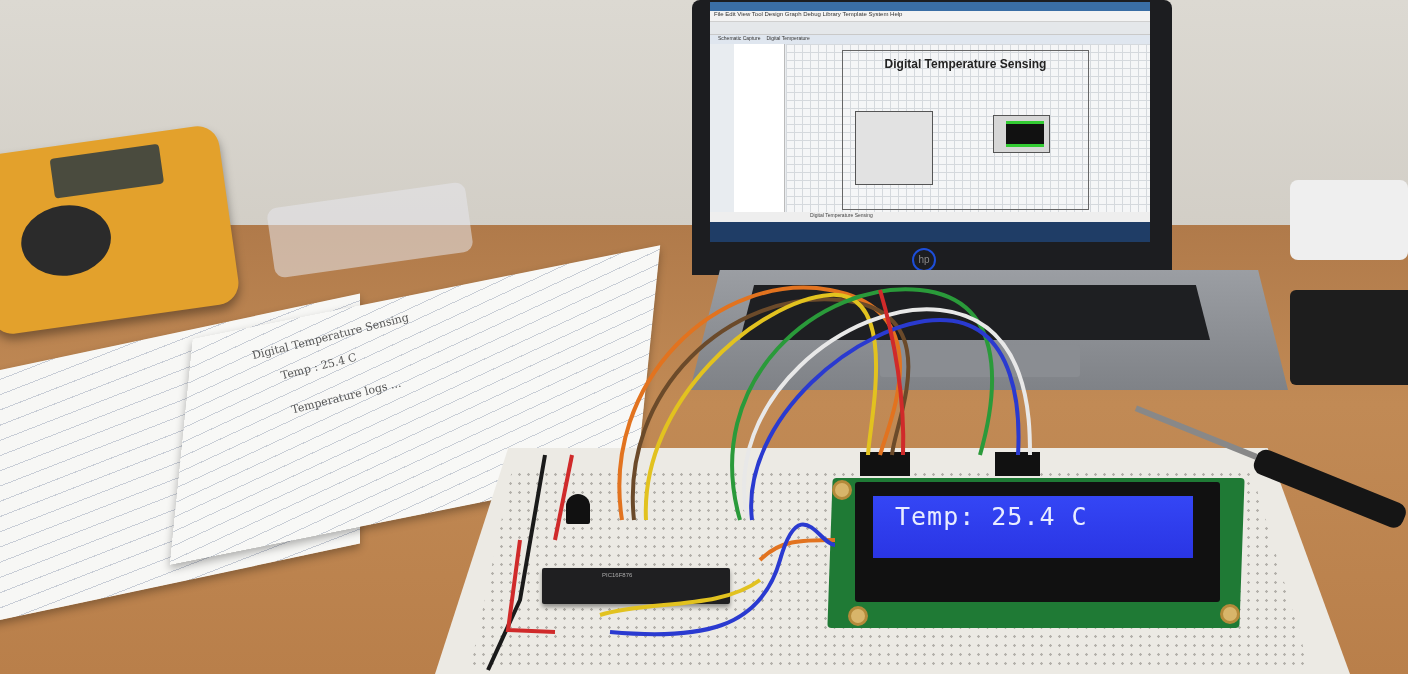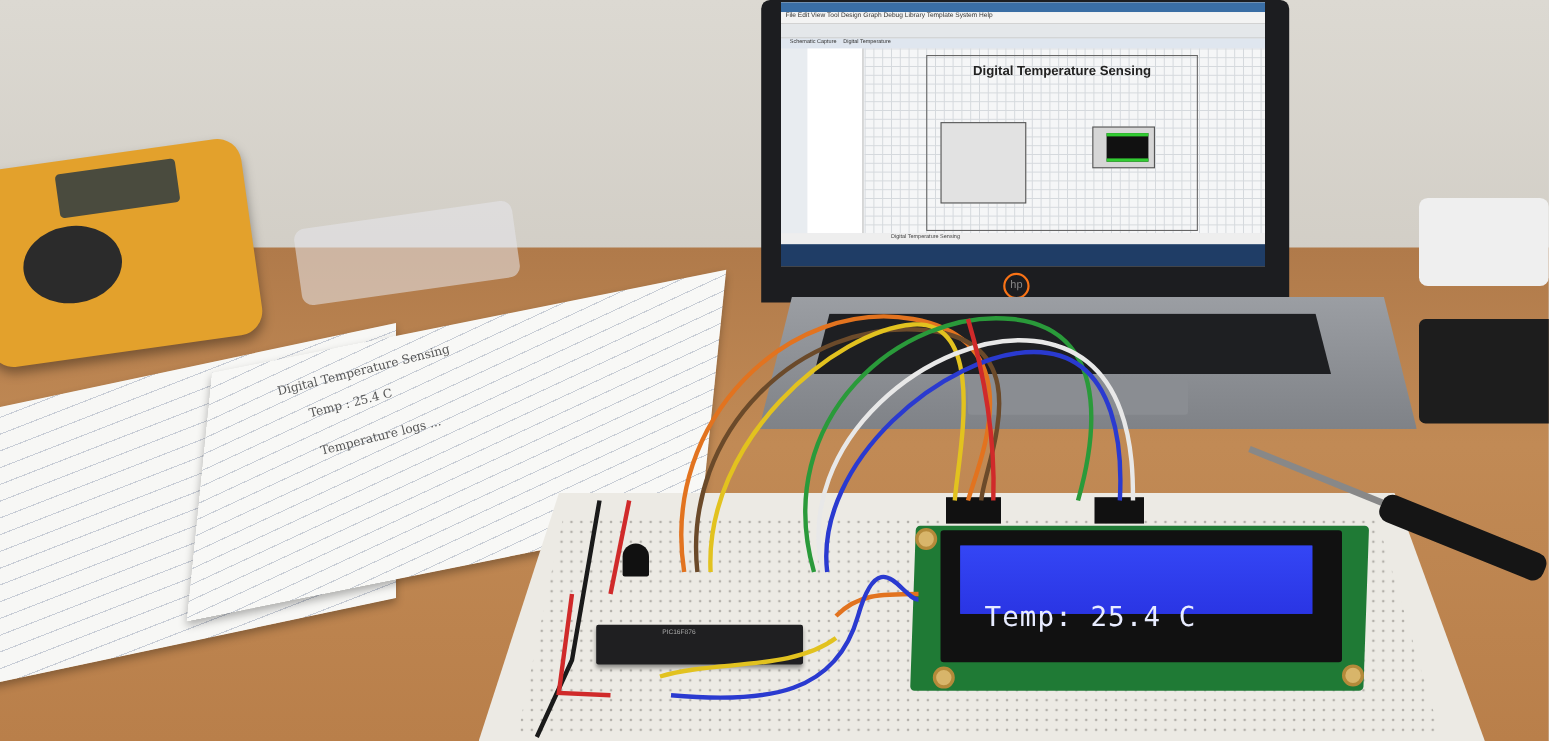--- a/index.html
+++ b/index.html
@@ -25,40 +25,40 @@
       background-color:#f5f6f7;
       background-image:linear-gradient(#d5d9dd 1px,transparent 1px),linear-gradient(90deg,#d5d9dd 1px,transparent 1px);
       background-size:8px 8px;}
   .screen .sheet{position:absolute;left:56px;top:6px;width:245px;height:158px;border:1px solid #666;}
   .screen .sheet-title{position:absolute;left:0;top:6px;width:100%;text-align:center;font-weight:bold;font-size:12px;color:#222;}
   .screen .mcu{position:absolute;left:12px;top:60px;width:76px;height:72px;background:#e2e2e2;border:1px solid #555;}
   .screen .lcd-sym{position:absolute;left:150px;top:64px;width:55px;height:36px;background:#d6d6d6;border:1px solid #555;}
   .screen .lcd-sym div{position:absolute;left:12px;top:5px;width:38px;height:26px;background:#111;border-top:3px solid #3c3;border-bottom:3px solid #3c3;box-sizing:border-box;}
   .screen .statusbar{position:absolute;left:0;top:210px;width:440px;height:10px;background:#eee;font-size:5px;color:#444;padding-left:100px;box-sizing:border-box;}
   .screen .taskbar{position:absolute;left:0;top:220px;width:440px;height:20px;background:#1f3d66;}
-  .hp-logo{position:absolute;left:912px;top:248px;width:20px;height:20px;border-radius:50%;border:2px solid #f97316;color:#888;font-size:10px;text-align:center;line-height:20px;}
+  .hp-logo{position:absolute;left:912px;top:248px;width:20px;height:20px;border-radius:50%;border:2px solid #1d4ed8;color:#888;font-size:10px;text-align:center;line-height:20px;}
   .laptop-base{position:absolute;left:690px;top:270px;width:598px;height:120px;background:linear-gradient(180deg,#9b9ea3,#7f8287);clip-path:polygon(5% 0,95% 0,100% 100%,0 100%);}
   .keyboard{position:absolute;left:740px;top:285px;width:470px;height:55px;background:#1e1f22;clip-path:polygon(3% 0,97% 0,100% 100%,0 100%);}
   .touchpad{position:absolute;left:880px;top:345px;width:200px;height:32px;background:#8a8d92;border-radius:3px;}
   
   .notebook{position:absolute;left:0;top:275px;width:690px;height:340px;}
   .page-left{position:absolute;left:-30px;top:60px;width:390px;height:250px;background:repeating-linear-gradient(170deg,#f7f7f5 0 14px,#c8cdd6 14px 15px);transform:skewY(-12deg);box-shadow:0 4px 8px rgba(0,0,0,.3);}
   .page-right{position:absolute;left:180px;top:20px;width:470px;height:220px;background:repeating-linear-gradient(165deg,#f8f8f6 0 13px,#c9ced6 13px 14px);transform:skewY(-17deg) rotate(6deg);box-shadow:0 4px 8px rgba(0,0,0,.3);}
   .handwriting{position:absolute;font-family:"DejaVu Serif",serif;font-size:11px;color:#555;transform:rotate(-14deg);white-space:nowrap;}
   
   .breadboard{position:absolute;left:435px;top:448px;width:915px;height:226px;background:#eceae4;clip-path:polygon(8% 0,91% 0,100% 100%,0 100%);}
   .bb-holes{position:absolute;left:470px;top:470px;width:840px;height:200px;background-image:radial-gradient(#8d8a84 1px,transparent 1.5px);background-size:9px 9px;opacity:.6;clip-path:polygon(5% 0,93% 0,100% 100%,0 100%);}
   .chip{position:absolute;left:542px;top:568px;width:188px;height:36px;background:#1f1f21;border-radius:2px;box-shadow:0 3px 4px rgba(0,0,0,.4);}
   .chip span{position:absolute;left:60px;top:4px;font-size:6px;color:#aaa;}
   .sensor{position:absolute;left:566px;top:494px;width:24px;height:30px;background:#111;border-radius:12px 12px 2px 2px;}
   
   .lcd-pcb{position:absolute;left:830px;top:478px;width:412px;height:150px;background:#1f7a35;border-radius:4px;transform:skewX(-2deg);}
   .lcd-bezel{position:absolute;left:855px;top:482px;width:365px;height:120px;background:#111;border-radius:3px;}
   .lcd-glass{position:absolute;left:873px;top:496px;width:320px;height:62px;background:#2c3bf2;background-image:linear-gradient(#3446f5,#2a35e4);}
-  .lcd-text{position:absolute;left:22px;top:6px;font-family:"DejaVu Sans Mono",monospace;font-size:25px;color:#e8ecff;letter-spacing:1px;white-space:pre;margin-top:44px;}
+  .lcd-text{position:absolute;left:22px;top:6px;font-family:"DejaVu Sans Mono",monospace;font-size:25px;color:#e8ecff;letter-spacing:1px;white-space:pre;}
   .hole{position:absolute;width:14px;height:14px;border-radius:50%;background:#d8b56a;border:3px solid #b48a3a;}
   .header-pins{position:absolute;left:860px;top:452px;width:50px;height:24px;background:#111;}
   .header-pins2{position:absolute;left:995px;top:452px;width:45px;height:24px;background:#111;}
   
   .iron{position:absolute;left:1140px;top:398px;width:290px;height:50px;transform:rotate(22deg);transform-origin:left top;}
   .iron .tip{position:absolute;left:0;top:8px;width:130px;height:6px;background:#888;}
   .iron .grip{position:absolute;left:130px;top:0;width:160px;height:26px;background:#151515;border-radius:10px;}
   .stand{position:absolute;left:1290px;top:290px;width:130px;height:95px;background:#1d1d1d;border-radius:6px;}
   .socket{position:absolute;left:1290px;top:180px;width:118px;height:80px;background:#efefef;border-radius:8px;}
   svg.wires{position:absolute;left:0;top:0;}

